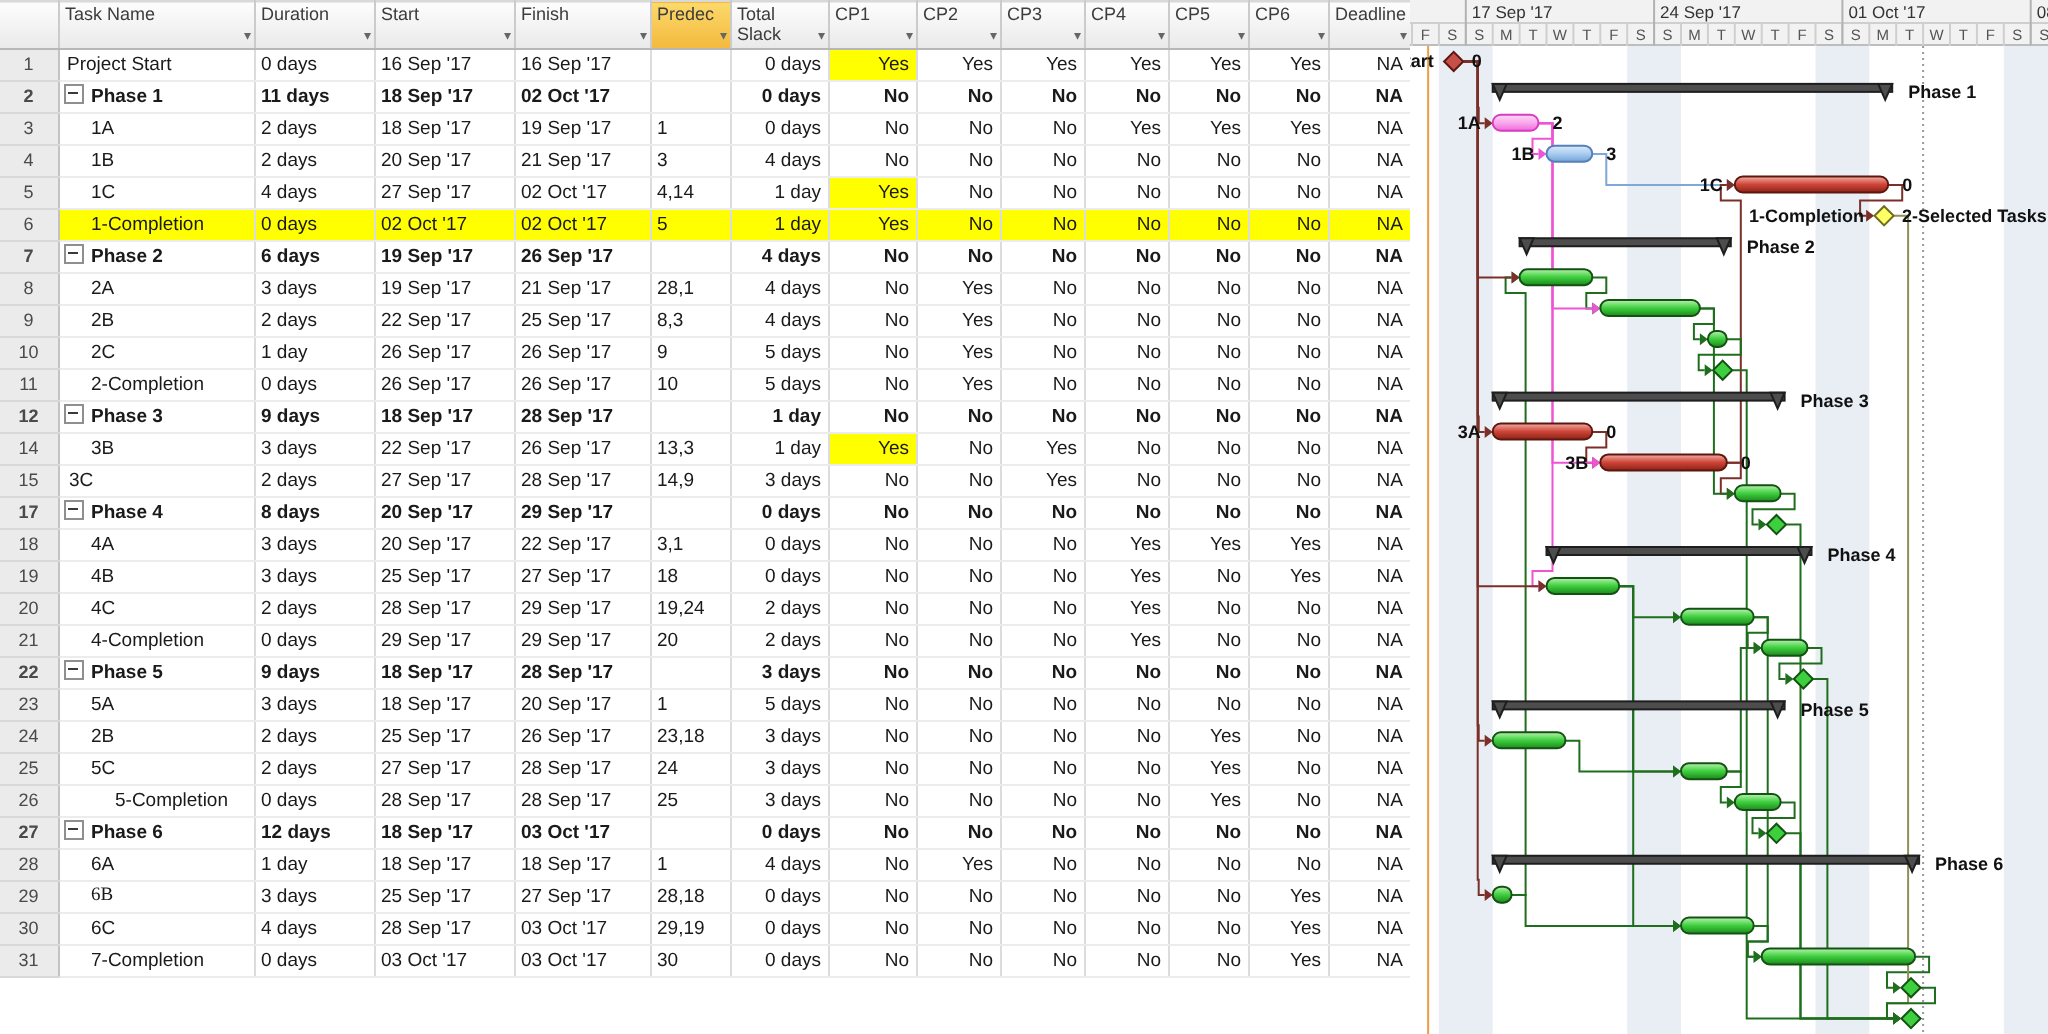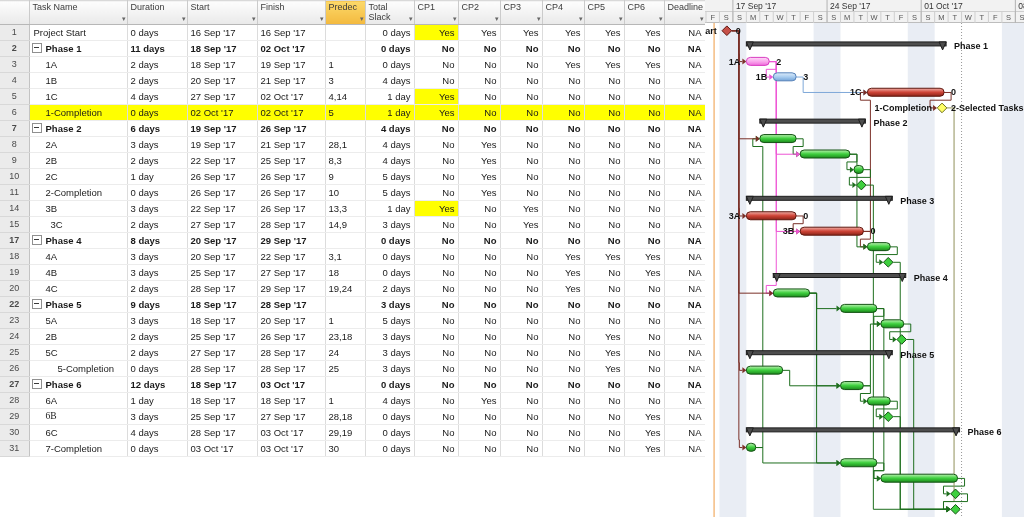--- a/index.html
+++ b/index.html
@@ -236,39 +236,55 @@
           <td class="d">10</td>
           <td class="d r">5 days</td>
           <td class="d r">No</td>
           <td class="d r">Yes</td>
           <td class="d r">No</td>
           <td class="d r">No</td>
           <td class="d r">No</td>
           <td class="d r">No</td>
           <td class="d r">NA</td>
         </tr>
+        <tr class="bold">
+          <td class="id">12</td>
+          <td class="d" style="padding-left: 2px;"><span class="exp"></span><span>Phase 3</span></td>
+          <td class="d">9 days</td>
+          <td class="d">18 Sep '17</td>
+          <td class="d">28 Sep '17</td>
+          <td class="d"></td>
+          <td class="d r">1 day</td>
+          <td class="d r">No</td>
+          <td class="d r">No</td>
+          <td class="d r">No</td>
+          <td class="d r">No</td>
+          <td class="d r">No</td>
+          <td class="d r">No</td>
+          <td class="d r">NA</td>
+        </tr>
         <tr>
           <td class="id">14</td>
           <td class="d" style="padding-left: 16px;"><span>3B</span></td>
           <td class="d">3 days</td>
           <td class="d">22 Sep '17</td>
           <td class="d">26 Sep '17</td>
           <td class="d">13,3</td>
           <td class="d r">1 day</td>
           <td class="d r hl">Yes</td>
           <td class="d r">No</td>
           <td class="d r">Yes</td>
           <td class="d r">No</td>
           <td class="d r">No</td>
           <td class="d r">No</td>
           <td class="d r">NA</td>
         </tr>
         <tr>
           <td class="id">15</td>
-          <td class="d" style="padding-left: 21px;"><span>3C</span></td>
+          <td class="d" style="padding-left: 5px;"><span>3C</span></td>
           <td class="d">2 days</td>
           <td class="d">27 Sep '17</td>
           <td class="d">28 Sep '17</td>
           <td class="d">14,9</td>
           <td class="d r">3 days</td>
           <td class="d r">No</td>
           <td class="d r">No</td>
           <td class="d r">Yes</td>
           <td class="d r">No</td>
           <td class="d r">No</td>
@@ -323,20 +339,36 @@
           <td class="d r">Yes</td>
           <td class="d r">NA</td>
         </tr>
         <tr>
           <td class="id">20</td>
           <td class="d" style="padding-left: 16px;"><span>4C</span></td>
           <td class="d">2 days</td>
           <td class="d">28 Sep '17</td>
           <td class="d">29 Sep '17</td>
           <td class="d">19,24</td>
+          <td class="d r">2 days</td>
+          <td class="d r">No</td>
+          <td class="d r">No</td>
+          <td class="d r">No</td>
+          <td class="d r">Yes</td>
+          <td class="d r">No</td>
+          <td class="d r">No</td>
+          <td class="d r">NA</td>
+        </tr>
+        <tr>
+          <td class="id">21</td>
+          <td class="d" style="padding-left: 16px;"><span>4-Completion</span></td>
+          <td class="d">0 days</td>
+          <td class="d">29 Sep '17</td>
+          <td class="d">29 Sep '17</td>
+          <td class="d">20</td>
           <td class="d r">2 days</td>
           <td class="d r">No</td>
           <td class="d r">No</td>
           <td class="d r">No</td>
           <td class="d r">Yes</td>
           <td class="d r">No</td>
           <td class="d r">No</td>
           <td class="d r">NA</td>
         </tr>
         <tr class="bold">

